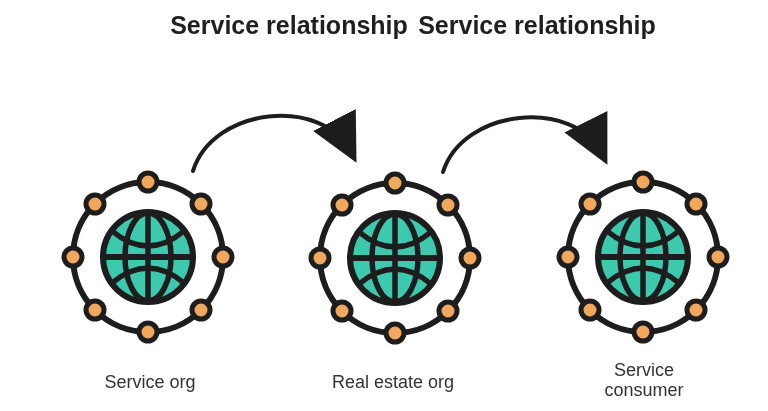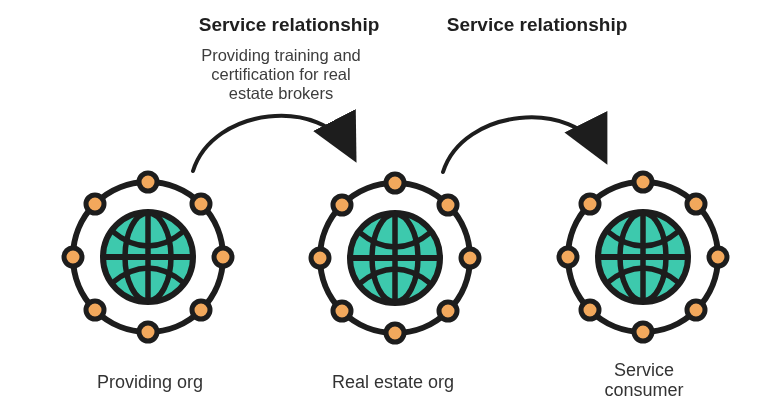--- a/index.html
+++ b/index.html
@@ -3,21 +3,21 @@
 <meta charset="utf-8">
 <style>
   html,body{margin:0;padding:0;}
   body{
     width:768px;height:411px;position:relative;background:#ffffff;
     font-family:"Liberation Sans", sans-serif;overflow:hidden;
   }
   .stage{position:absolute;inset:0;}
   .rel-title{
     position:absolute;transform:translateX(-50%);
-    font-size:19px;font-weight:bold;color:#1f1f1f;
+    font-size:25px;font-weight:bold;color:#1f1f1f;
     line-height:22px;white-space:nowrap;text-align:center;top:14px;
   }
   .rel-desc{
     position:absolute;transform:translateX(-50%);
     font-size:16.5px;color:#3d3d3d;line-height:19px;
     white-space:pre-line;text-align:center;top:46px;
   }
   .node-label{
     position:absolute;transform:translateX(-50%);
     font-size:18px;color:#333333;line-height:20px;
@@ -62,34 +62,31 @@
     <defs>
       <marker id="arrow-head" viewBox="0 0 12 12" refX="9" refY="6" markerWidth="12" markerHeight="12" orient="auto">
         <path d="M0,0 L12,6 L0,12 Z" fill="#1d1d1d"></path>
       </marker>
     </defs>
     <path d="M 193 171 C 213 107, 322 96, 351 152" fill="none" stroke="#1d1d1d" stroke-width="4" stroke-linecap="round" marker-end="url(#arrow-head)"></path>
     <path d="M 443 172 C 463 108, 574 98, 602 154" fill="none" stroke="#1d1d1d" stroke-width="4" stroke-linecap="round" marker-end="url(#arrow-head)"></path>
   </svg>
 
   <div class="rel-title" style="left:289px">Service relationship</div>
-  <div class="rel-desc" style="left:281px">Providing training and
-certification for real
-estate brokers</div>
 
   <div class="rel-title" style="left:537px">Service relationship</div>
 
   <svg class="node-icon" style="left:60px;top:169px">
       <use href="#globe-node"></use>
     </svg>
   <svg class="node-icon" style="left:307px;top:170px">
       <use href="#globe-node"></use>
     </svg>
   <svg class="node-icon" style="left:555px;top:169px">
       <use href="#globe-node"></use>
     </svg>
 
-  <div class="node-label" style="left:150px;top:372px">Providing org</div>
+  <div class="node-label" style="left:150px;top:372px">Service org</div>
   <div class="node-label" style="left:644px;top:360px">Service
 consumer</div>
   <div class="node-label" style="left:393px;top:372px">Real estate org</div>
 
 </div>
 
 </body></html>

